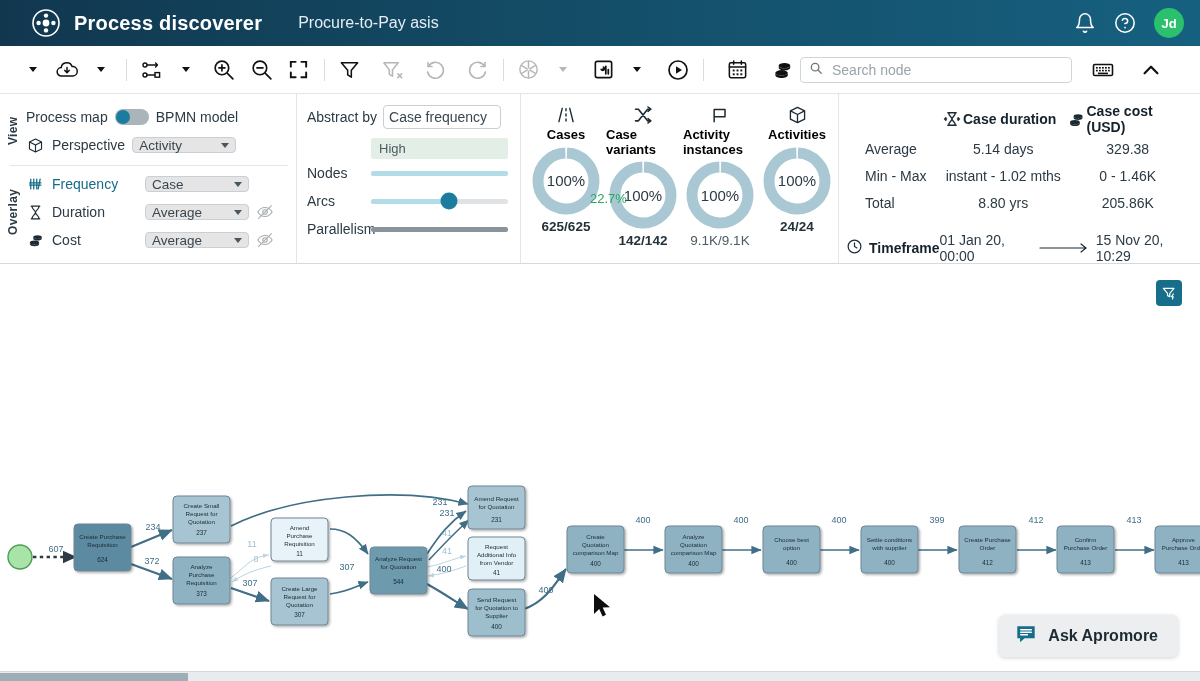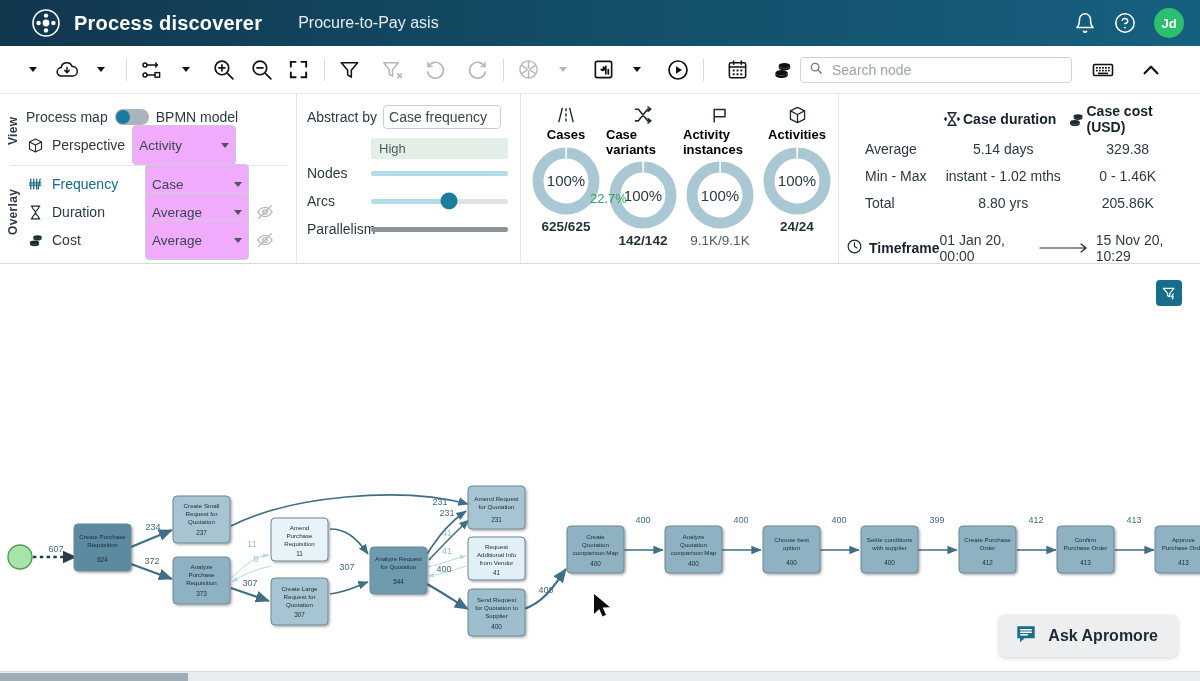--- a/index.html
+++ b/index.html
@@ -72,21 +72,21 @@
   .viewgrp { display:flex; padding-bottom:6px; }
   .viewgrp .rows { flex:1; padding-left:6px; }
   .hrline { border-top:1px solid #e2e6e9; margin:0 0 0 4px; }
   .row { display:flex; align-items:center; height:28px; gap:7px; }
   .row .lbl { font-size:14px; color:#2b3a44; white-space:nowrap; }
   .row .lbl.teal { color:#156c8a; }
   .rowicon { width:19px; height:19px; flex:0 0 19px; display:flex; align-items:center; justify-content:center; }
   .toggle { width:34px; height:16px; border-radius:9px; background:#aab4bb; position:relative; cursor:pointer; flex:0 0 34px; }
   .toggle::after { content:""; position:absolute; left:1px; top:1px; width:14px; height:14px; border-radius:50%; background:#1b7c9e; }
   .sel {
-    height:40px; border:1px solid #c9cfd4; border-radius:4px; background:#f0abfc;
+    height:16px; border:1px solid #c9cfd4; border-radius:4px; background:#e5e5e5;
     display:flex; align-items:center; padding:0 6px; font-size:13.5px; color:#3a474f;
     min-width:96px; cursor:pointer; position:relative;
   }
   .sel .scaret { margin-left:auto; width:0;height:0;border-left:4px solid transparent;border-right:4px solid transparent;border-top:5px solid #4a565e; }
   .sel.w104 { width:104px; }
   .eye { width:18px; height:18px; opacity:.38; cursor:pointer; }
   .lblw { width:86px; display:inline-block; }
 
   
   .p-abs { width:224px; padding:11px 12px 0 10px; }

